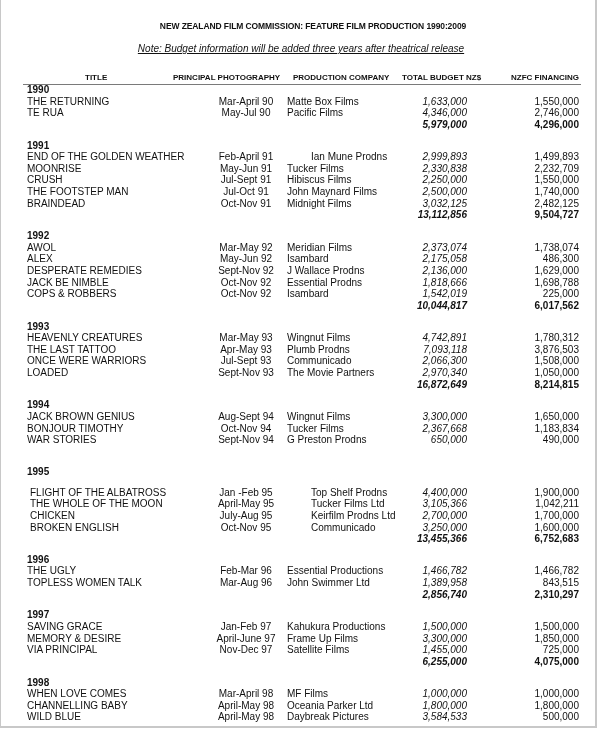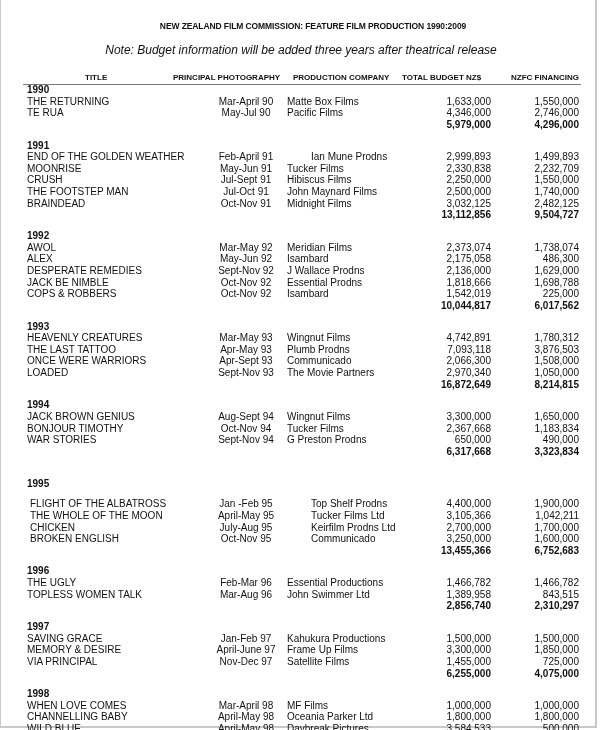--- a/index.html
+++ b/index.html
@@ -12,36 +12,36 @@
       position: absolute; left: 0; top: 0; width: 597px; height: 728px;
       border-left: 1px solid #c8c8c8; border-right: 2px solid #c8c8c8; border-bottom: 2px solid #c8c8c8;
       box-sizing: border-box; background: #fff;
     }
     .title {
       position: absolute; top: 21px; left: 0; width: 600px; text-align: center;
       font-size: 8.5px; font-weight: bold; letter-spacing: -0.1px; padding-left: 12px;
     }
     .note {
       position: absolute; top: 43px; left: 0; width: 600px; text-align: center;
-      font-size: 12px; font-style: italic;
+      font-size: 10px; font-style: italic; text-decoration: underline;
     }
     .hdr {
       position: absolute; top: 72px; left: 22px; width: 558px; height: 12px;
       border-bottom: 1.5px solid #7a7a7a; font-size: 8px; font-weight: bold;
     }
     .hdr span { position: absolute; top: 1px; white-space: nowrap; }
     .body { position: absolute; top: 84px; left: 0; width: 600px; }
     .row { position: relative; height: 11.65px; font-size: 10px; line-height: 11.65px; white-space: nowrap; }
     .row span { position: absolute; top: 0; }
     .c-title { left: 26px; }
     .c-title.indent { left: 29px; }
     .c-date { left: 200px; width: 90px; text-align: center; }
     .c-co { left: 286px; }
     .c-co.indent { left: 289px; padding-left: 21px; }
-    .c-bud { right: 110px; text-align: right; }
+    .c-bud { right: 134px; text-align: right; font-style: italic; }
     .c-fin { right: 22px; text-align: right; }
     .year { font-weight: bold; }
     .total span { font-weight: bold; }
     .gap { height: 9px; }
     .gap-lg { height: 20px; }
   </style>
 </head>
 <body>
 
 <div class="page">
@@ -177,21 +177,21 @@
       </div>
       <div class="row">
         <span class="c-title">THE LAST TATTOO</span>
         <span class="c-date">Apr-May 93</span>
         <span class="c-co">Plumb Prodns</span>
         <span class="c-bud">7,093,118</span>
         <span class="c-fin">3,876,503</span>
       </div>
       <div class="row">
         <span class="c-title">ONCE WERE WARRIORS</span>
-        <span class="c-date">Apr-Sept 93</span>
+        <span class="c-date">Jul-Sept 93</span>
         <span class="c-co">Communicado</span>
         <span class="c-bud">2,066,300</span>
         <span class="c-fin">1,508,000</span>
       </div>
       <div class="row">
         <span class="c-title">LOADED</span>
         <span class="c-date">Sept-Nov 93</span>
         <span class="c-co">The Movie Partners</span>
         <span class="c-bud">2,970,340</span>
         <span class="c-fin">1,050,000</span>
@@ -218,24 +218,20 @@
         <span class="c-bud">2,367,668</span>
         <span class="c-fin">1,183,834</span>
       </div>
       <div class="row">
         <span class="c-title">WAR STORIES</span>
         <span class="c-date">Sept-Nov 94</span>
         <span class="c-co">G Preston Prodns</span>
         <span class="c-bud">650,000</span>
         <span class="c-fin">490,000</span>
       </div>
-      <div class="row total">
-        <span class="c-bud">6,317,668</span>
-        <span class="c-fin">3,323,834</span>
-      </div>
       <div class="gap-lg"></div>
       <div class="row year">
         <span class="c-title">1995</span>
       </div>
       <div class="gap"></div>
       <div class="row">
         <span class="c-title indent">FLIGHT OF THE ALBATROSS</span>
         <span class="c-date">Jan -Feb 95</span>
         <span class="c-co indent">Top Shelf Prodns</span>
         <span class="c-bud">4,400,000</span>

